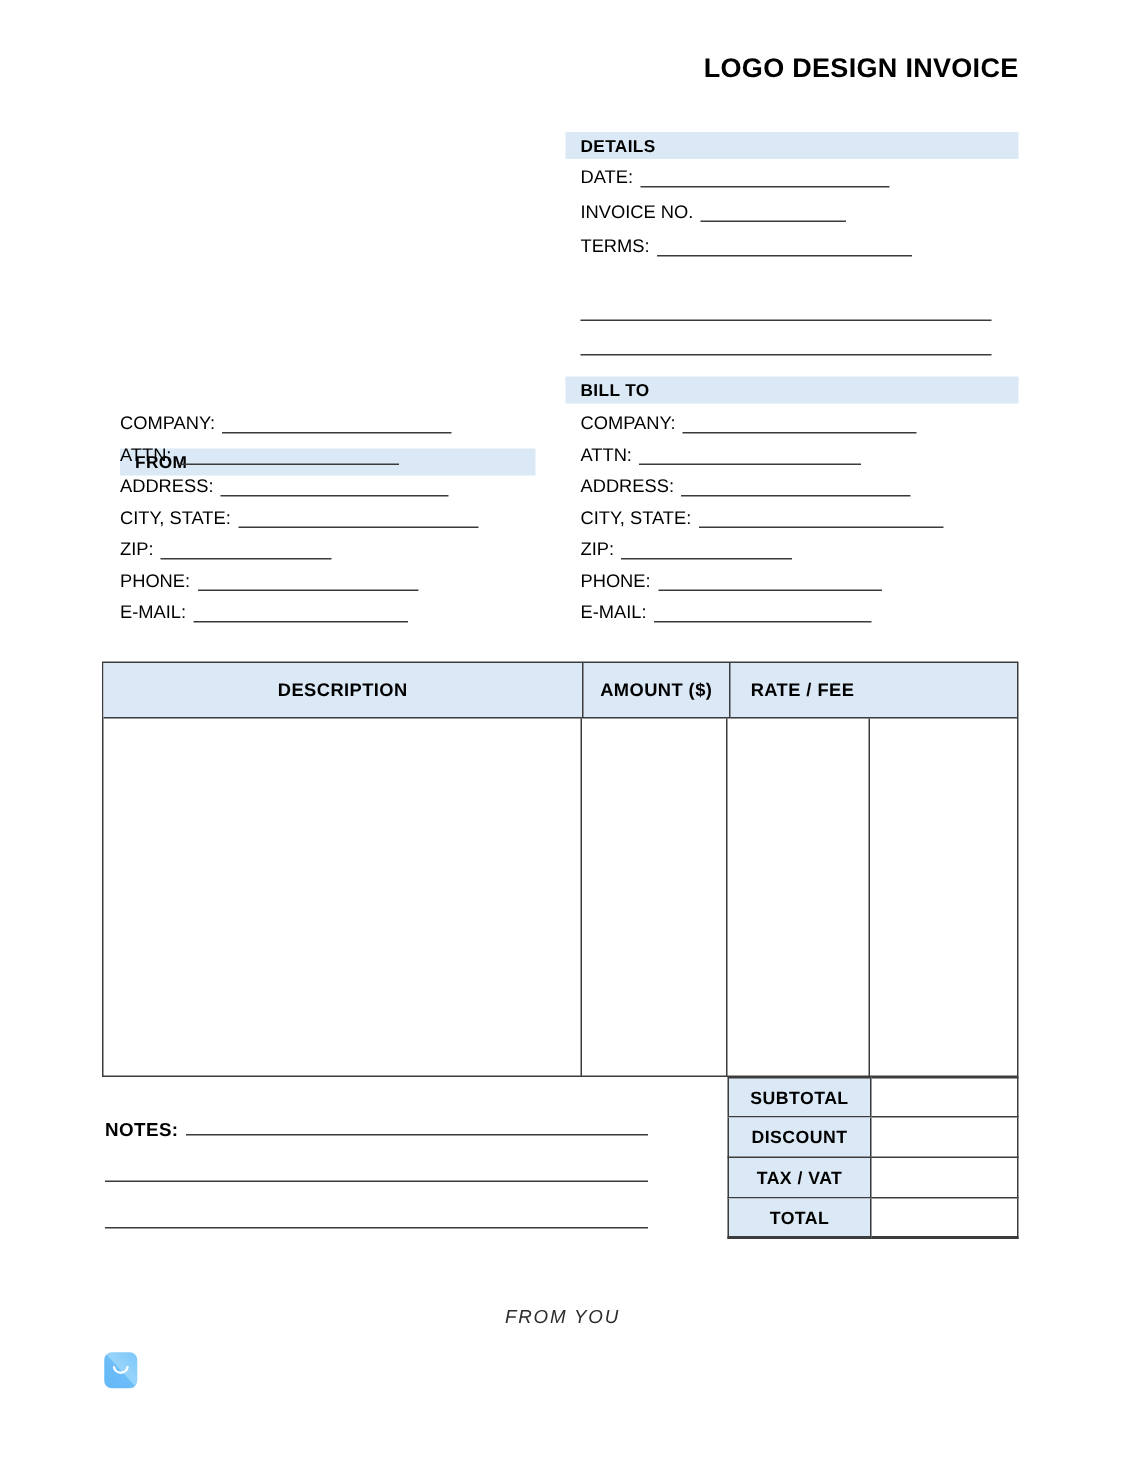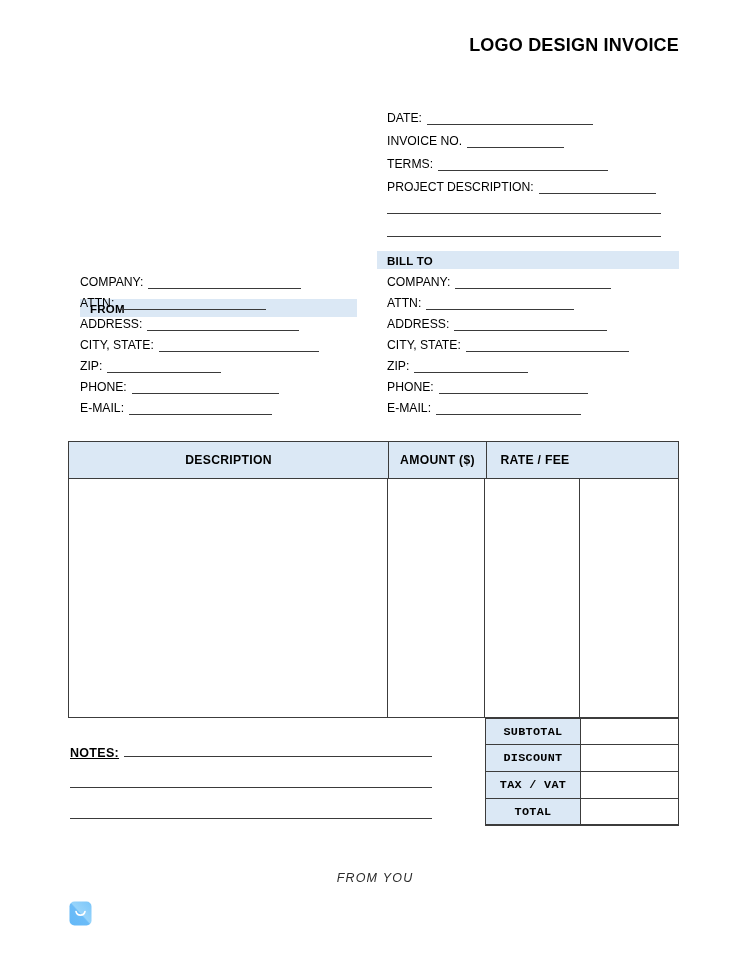--- a/index.html
+++ b/index.html
@@ -134,21 +134,20 @@
     width: 96px;
     background: #dbe8f5;
     display: flex;
     align-items: center;
     justify-content: center;
     font-size: 11.8px;
     font-weight: bold;
     letter-spacing: 0.3px;
     border: 1.5px solid #3c3c3c;
     border-top: none;
-    font-family: Liberation Mono, monospace;
   }
   .trow .tvalue {
     box-sizing: border-box;
     width: 98px;
     border: 1.5px solid #3c3c3c;
     border-left: none;
     border-top: none;
   }
   .trow:first-child .tlabel,
   .trow:first-child .tvalue { border-top: 1.5px solid #3c3c3c; }
@@ -156,21 +155,20 @@
   .trow.total .tvalue { border-bottom-width: 2px; }
 
   
   .notes-label {
     position: absolute;
     left: 70px;
     top: 746px;
     font-size: 12.5px;
     font-weight: bold;
     letter-spacing: 0.3px;
-    text-decoration: underline;
   }
 
   
   .thanks {
     position: absolute;
     left: 0;
     top: 871px;
     width: 750px;
     text-align: center;
     font-size: 12.5px;
@@ -188,40 +186,39 @@
     height: 25px;
   }
 </style>
 </head>
 <body>
 
 <div class="page">
 
   <div class="title">LOGO DESIGN INVOICE</div>
 
+  <div class="band" style="left:377px; top:88px; width:302px;">
+    <span>DETAILS</span>
+  </div>
 
   <div class="field" style="left:387px; top:111px;">
     <span class="lbl">DATE:</span>
     <span class="rule" style="width:166px;"></span>
   </div>
 
   <div class="field" style="left:387px; top:134px;">
     <span class="lbl">INVOICE NO.</span>
     <span class="rule" style="width:97px;"></span>
   </div>
 
   <div class="field" style="left:387px; top:157px;">
     <span class="lbl">TERMS:</span>
     <span class="rule" style="width:170px;"></span>
   </div>
 
-  <div class="field" style="left:387px; top:180px;">
-    <span class="lbl">PROJECT DESCRIPTION:</span>
-    <span class="rule" style="width:117px;"></span>
-  </div>
 
   <div class="rule-line" style="left:387px; top:213px; width:274px;"></div>
   <div class="rule-line" style="left:387px; top:236px; width:274px;"></div>
 
   <div class="band" style="left:80px; top:251px; width:277px;margin-top:48px;">
     <span>FROM</span>
   </div>
 
   <div class="field" style="left:80px; top:275px;">
     <span class="lbl">COMPANY:</span>

